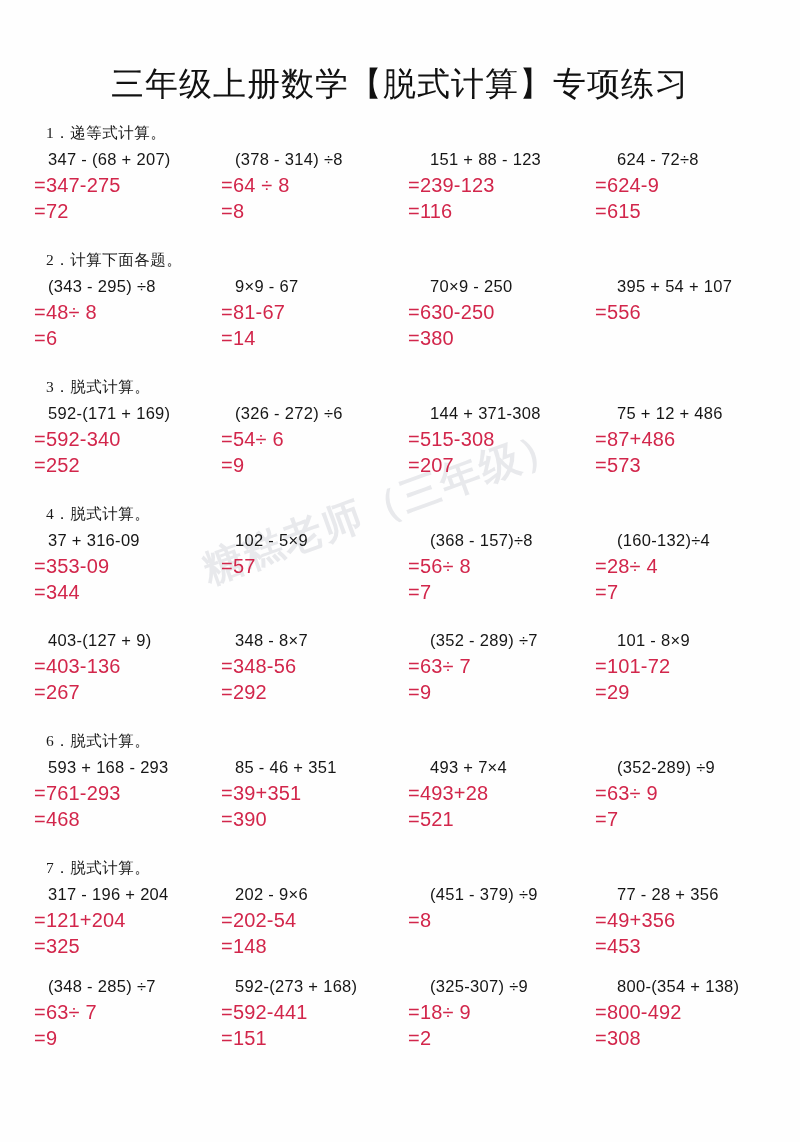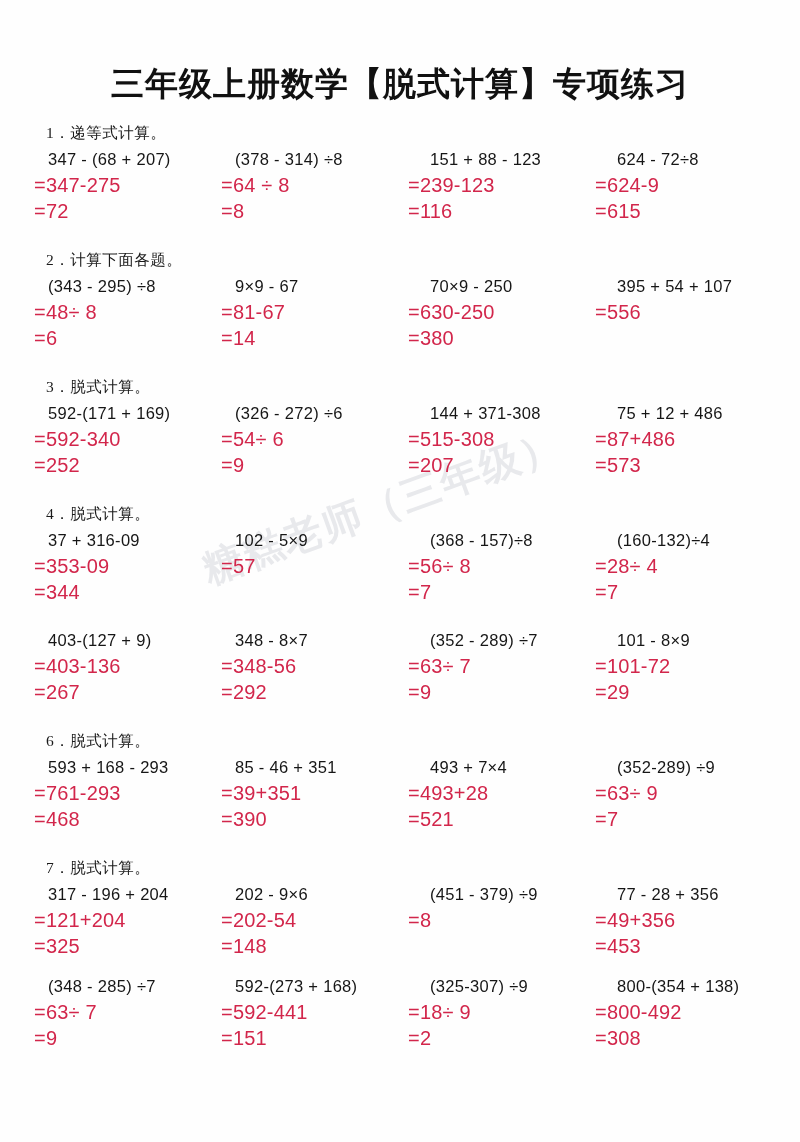--- a/index.html
+++ b/index.html
@@ -41,21 +41,21 @@
     z-index: 0;
     font-family: "Liberation Serif", "DejaVu Serif", serif;
   }
 
   
   .title {
     position: relative;
     z-index: 2;
     text-align: center;
     font-size: 33px;
-    font-weight: 700;
+    font-weight: 400;
     letter-spacing: 1px;
     color: #111111;
     padding-top: 62px;
     padding-bottom: 2px;
     font-family: "Liberation Serif", "DejaVu Serif", serif;
     white-space: nowrap;
   }
 
   
   .content {

